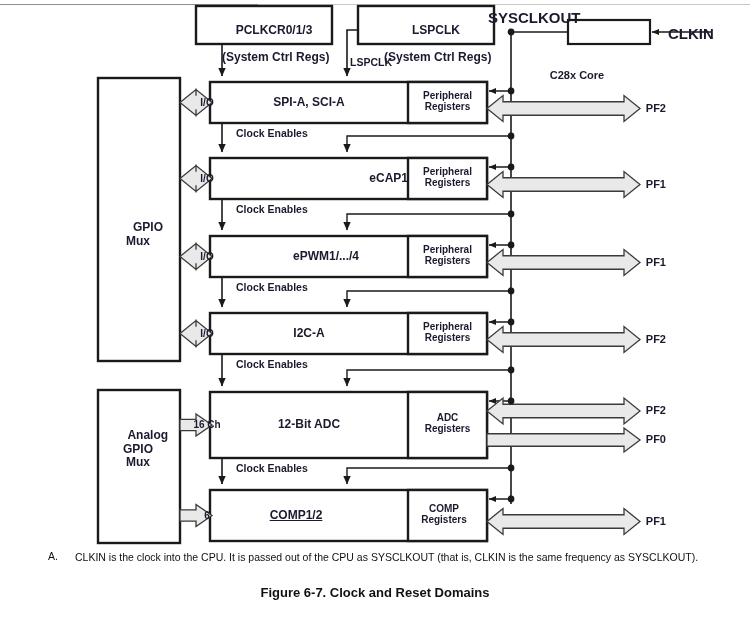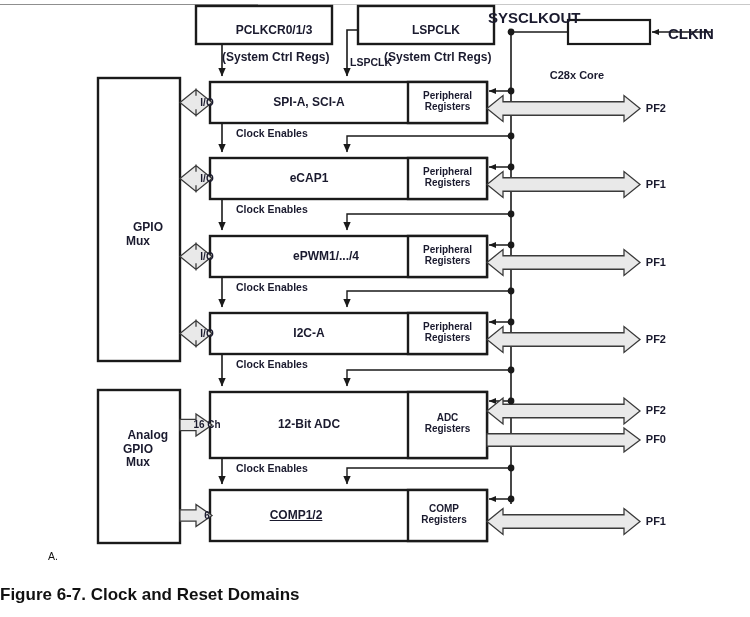--- a/index.html
+++ b/index.html
@@ -20,21 +20,21 @@
   .blocktext{font-size:12px;font-weight:bold;text-align:center;}
   .smalltext{font-size:10px;font-weight:bold;text-align:center;}
   .clkenab{font-size:10.5px;font-weight:bold;}
   .busname{font-size:11px;font-weight:bold;text-align:right;padding-left:26px;}
   .ioname{font-size:10px;font-weight:bold;text-align:center;padding-left:12px;}
   .signame{font-size:15px;font-weight:bold;}
   .corename{font-size:11px;font-weight:bold;text-align:center;}
 
   .note{position:absolute;font-size:10.5px;line-height:1.35;color:#111;}
   .noteletter{position:absolute;font-size:10.5px;color:#111;}
-  .caption{position:absolute;width:750px;text-align:left;font-size:17px;font-weight:bold;color:#111;}
+  .caption{position:absolute;width:750px;text-align:center;font-size:13px;font-weight:bold;color:#111;}
 </style>
 </head>
 <body>
 
 <div id="stage">
 
   <div class="toprule"></div>
   <div class="topruleb"></div>
 
   <svg id="svg" width="750" height="617">
@@ -142,21 +142,21 @@
     <div class="lbl blocktext" style="left:98px;top:416px;width:80px;">
       <span>Analog</span><br><span>GPIO</span><br><span>Mux</span>
     </div>
 
     <div id="periphtext">
         <div class="lbl blocktext" style="left: 210px; top: 95.5px; width: 198px;">SPI-A, SCI-A</div>
         <div class="lbl smalltext" style="left: 408px; top: 89.5px; width: 79px;"><span>Peripheral</span><br><span>Registers</span></div>
         <div class="lbl ioname" style="left: 180px; top: 96.5px; width: 30px;">I/O</div>
         <div class="lbl busname" style="left: 487px; top: 101.5px; width: 153px;">PF2</div>
         <div class="lbl clkenab" style="left: 236px; top: 128px;">Clock Enables</div>
-        <div class="lbl blocktext" style="left: 210px; top: 171.5px; width: 198px;">eCAP1</div>
+        <div class="lbl blocktext" style="left: 210px; top: 171.5px; width: 198px; text-align: right;">eCAP1</div>
         <div class="lbl smalltext" style="left: 408px; top: 165.5px; width: 79px;"><span>Peripheral</span><br><span>Registers</span></div>
         <div class="lbl ioname" style="left: 180px; top: 172.5px; width: 30px;">I/O</div>
         <div class="lbl busname" style="left: 487px; top: 177.5px; width: 153px;">PF1</div>
         <div class="lbl clkenab" style="left: 236px; top: 204px;">Clock Enables</div>
         <div class="lbl blocktext" style="left: 210px; top: 249.5px; width: 232px;">ePWM1/.../4</div>
         <div class="lbl smalltext" style="left: 408px; top: 243.5px; width: 79px;"><span>Peripheral</span><br><span>Registers</span></div>
         <div class="lbl ioname" style="left: 180px; top: 250.5px; width: 30px;">I/O</div>
         <div class="lbl busname" style="left: 487px; top: 255.5px; width: 153px;">PF1</div>
         <div class="lbl clkenab" style="left: 236px; top: 282px;">Clock Enables</div>
         <div class="lbl blocktext" style="left: 210px; top: 326.5px; width: 198px;">I2C-A</div>
@@ -171,15 +171,16 @@
         <div class="lbl busname" style="left: 487px; top: 433px; width: 153px;">PF0</div>
         <div class="lbl clkenab" style="left: 236px; top: 463px;">Clock Enables</div>
         <div class="lbl blocktext" style="left: 210px; top: 508.5px; width: 172px; text-decoration: underline;">COMP1/2</div>
         <div class="lbl smalltext" style="left: 408px; top: 502.5px; width: 72px;"><span>COMP</span><br><span>Registers</span></div>
         <div class="lbl ioname" style="left: 180px; top: 509.5px; width: 30px;">6</div>
         <div class="lbl busname" style="left: 487px; top: 514.5px; width: 153px;">PF1</div>
       </div>
   </div>
 
   <div class="noteletter" style="left:48px;top:550px;">A.</div>
+  <div class="note" style="left:75px;top:550px;width:658px;">CLKIN is the clock into the CPU. It is passed out of the CPU as SYSCLKOUT (that is, CLKIN is the same frequency as SYSCLKOUT).</div>
   <div class="caption" style="left:0;top:585px;">Figure 6-7. Clock and Reset Domains</div>
 
 </div>
 
 </body></html>

